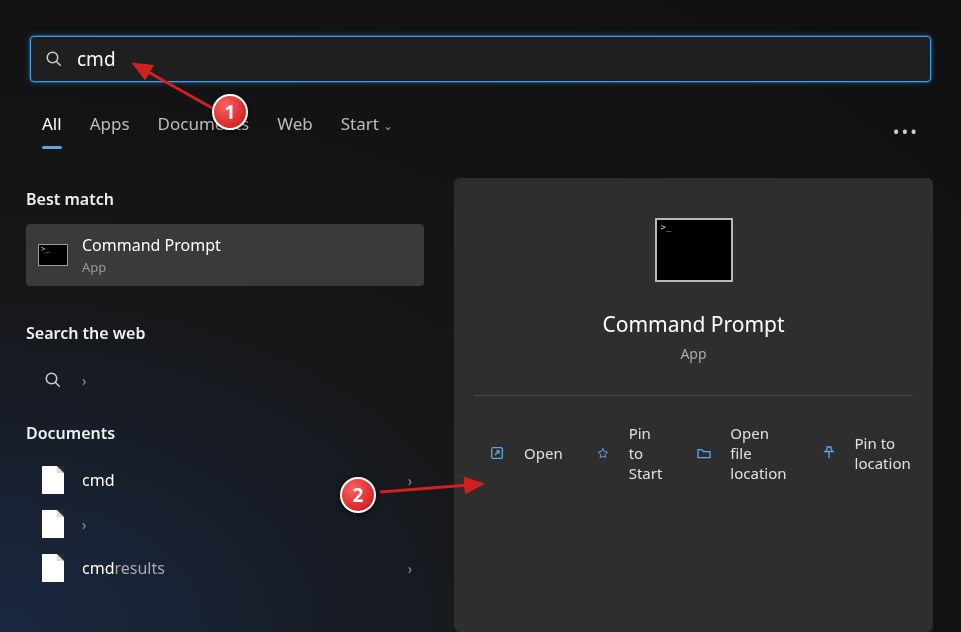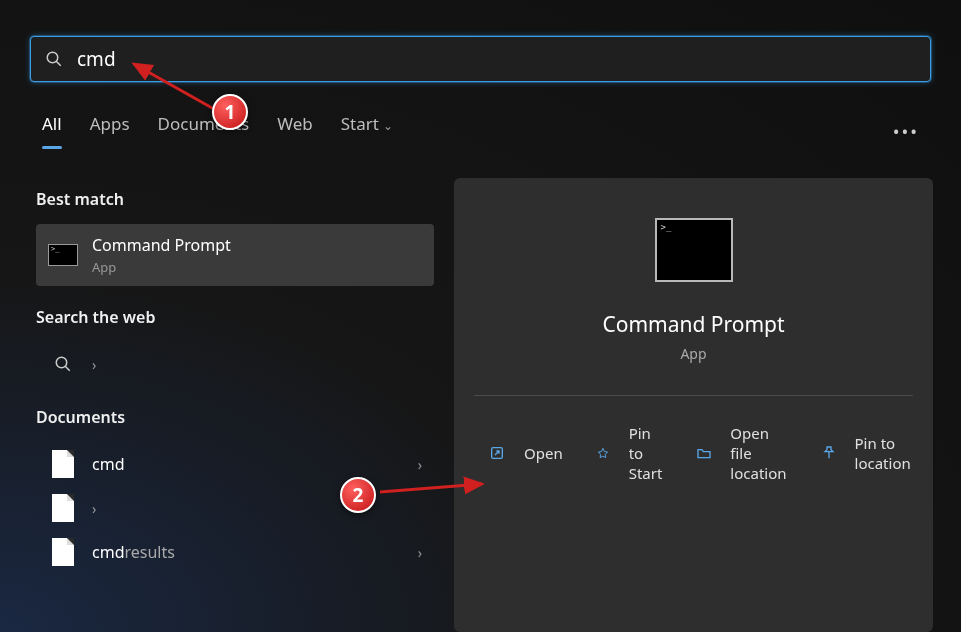--- a/index.html
+++ b/index.html
@@ -50,21 +50,21 @@
   }
   .tab .chev { margin-left: 4px; font-size: 12px; color:#999;}
   .more-dots {
     margin-left: auto; letter-spacing: 2px; font-size: 18px; color:#ccc;
     cursor: pointer;
   }
 
   
   .left-col {
     position: absolute;
-    top: 180px; left: 36px; width: 398px; bottom: 0;
+    top: 180px; left: 26px; width: 398px; bottom: 0;
     overflow: hidden;
   }
   .section-title { font-size: 16px; font-weight: 600; color: #f0f0f0; margin: 8px 0 14px 0; }
 
   .result-item {
     display: flex; align-items: center;
     padding: 10px 12px; border-radius: 4px;
     cursor: pointer;
     position: relative;
   }
@@ -174,21 +174,21 @@
   <div class="result-item selected">
     <div class="thumb">
         <div class="cmd-icon"></div>
       </div>
     <div class="labels">
       <div class="label-main">Command Prompt</div>
       <div class="label-sub">App</div>
     </div>
   </div>
 
-  <div class="section-title" style="margin-top:20px;">Search the web</div>
+  <div class="section-title" style="margin-top:36px;">Search the web</div>
 
   <div class="result-item web-result">
     <div class="thumb search-web-icon">
       <svg width="18" height="18" viewBox="0 0 24 24" fill="none" stroke="currentColor" stroke-width="2">
         <circle cx="10" cy="10" r="7"></circle>
           <line x1="21" y1="21" x2="15" y2="15"></line>
       </svg>
     </div>
     <div class="chevron">›</div>
   </div>

